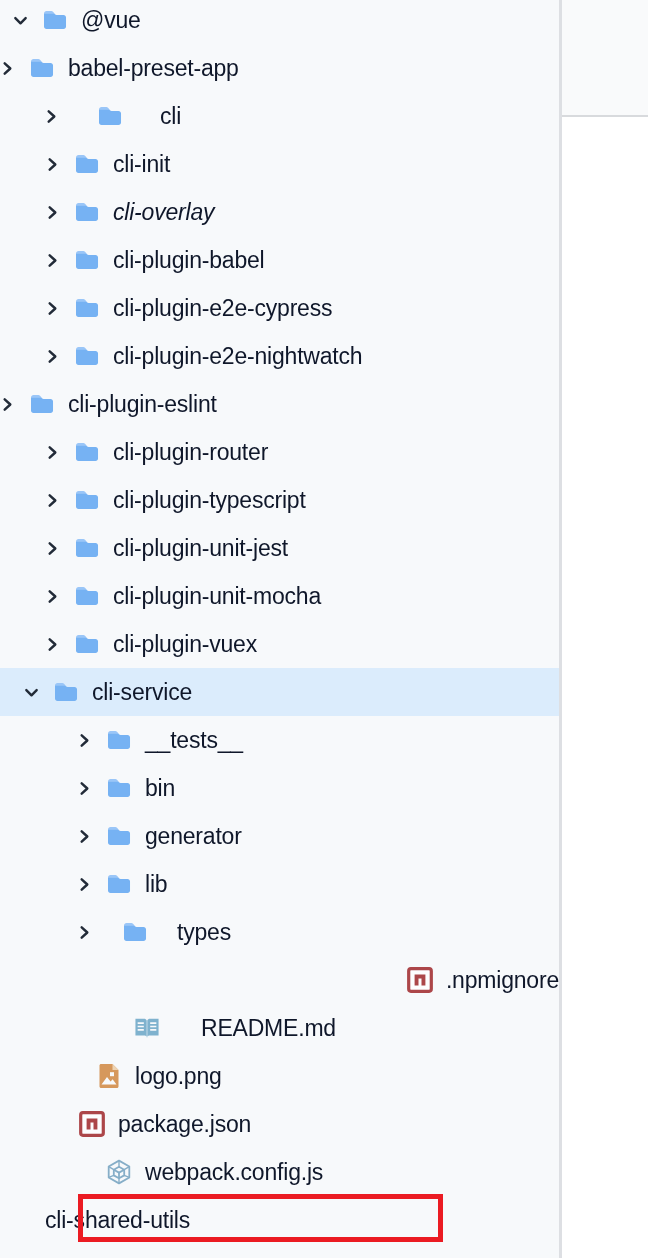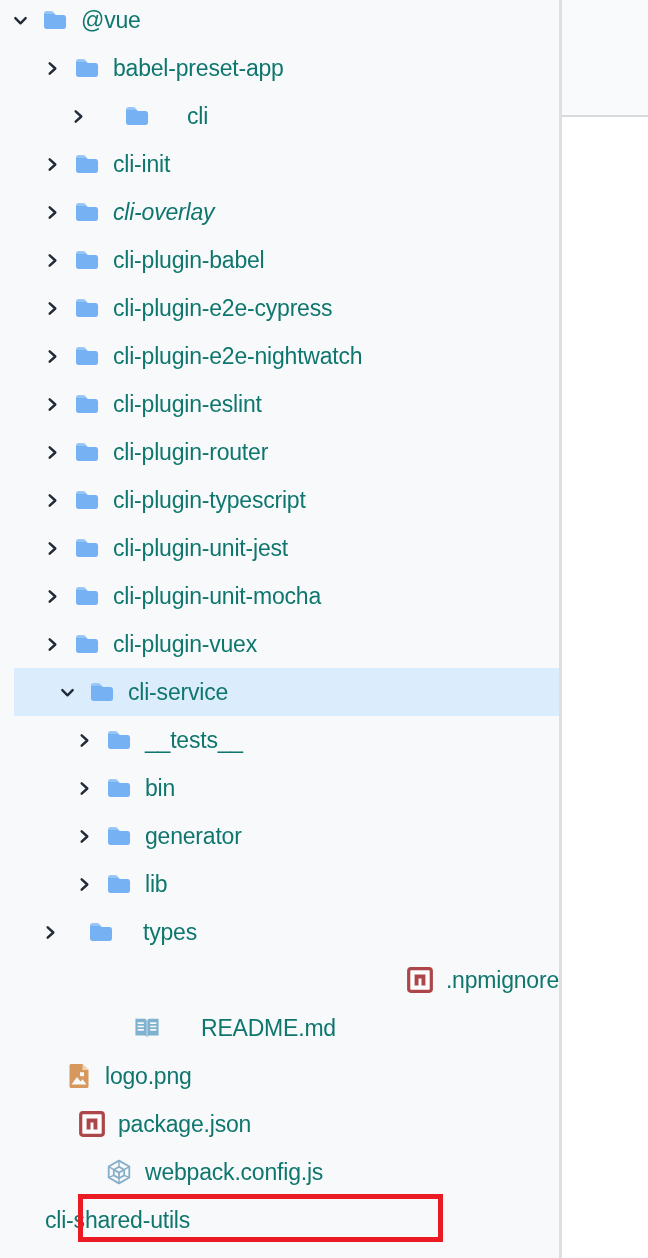--- a/index.html
+++ b/index.html
@@ -22,21 +22,21 @@
   }
   .row.selected{background:#DBECFC;}
   .chev{
     width:29px;flex:none;display:flex;align-items:center;
   }
   .ico{
     width:26px;flex:none;display:flex;align-items:center;justify-content:center;
     margin-right:13px;
   }
   .lbl{
-    font-size:23px;color:#0f766e;letter-spacing:-0.2px;
+    font-size:23px;color:#0f172a;letter-spacing:-0.2px;
   }
 
   
   .divider{
     position:absolute;left:559px;top:0;width:3px;height:1258px;
     background:#DDDFE3;cursor:col-resize;
   }
 
   
   .right-panel{
@@ -69,35 +69,35 @@
             </svg>
           </span>
           <span class="ico">
             <svg width="24" height="20" viewBox="0 0 24 20">
               <path d="M1 3.6C1 2.2 2.1 1.1 3.5 1.1h4.9c.6 0 1.2.25 1.6.7l1.8 1.9H1z" fill="#9AC6F8"></path>
               <path d="M1 3.4h10.1l.9.95c.42.45 1 .7 1.62.7h6.9c1.4 0 2.5 1.1 2.5 2.5v8.9c0 1.4-1.1 2.5-2.5 2.5H3.5C2.1 18.95 1 17.85 1 16.45z" fill="#76B2F3"></path>
             </svg>
           </span>
           <span class="lbl">@vue</span>
         </div>
-        <div class="row" style="padding-left: 45px;">
+        <div class="row" style="">
           <span class="chev">
             <svg width="15" height="15" viewBox="0 0 16 16" fill="none" stroke="#222B38" stroke-width="2.6" stroke-linecap="round" stroke-linejoin="round">
               <path d="M5 2.5 11 8 5 13.5"></path>
             </svg>
           </span>
           <span class="ico">
             <svg width="24" height="20" viewBox="0 0 24 20">
               <path d="M1 3.6C1 2.2 2.1 1.1 3.5 1.1h4.9c.6 0 1.2.25 1.6.7l1.8 1.9H1z" fill="#9AC6F8"></path>
               <path d="M1 3.4h10.1l.9.95c.42.45 1 .7 1.62.7h6.9c1.4 0 2.5 1.1 2.5 2.5v8.9c0 1.4-1.1 2.5-2.5 2.5H3.5C2.1 18.95 1 17.85 1 16.45z" fill="#76B2F3"></path>
             </svg>
           </span>
           <span class="lbl">babel-preset-app</span>
         </div>
-        <div class="row" style="padding-left: 71px; gap: 24px;">
+        <div class="row" style="padding-left: 44px; gap: 24px;">
           <span class="chev">
             <svg width="15" height="15" viewBox="0 0 16 16" fill="none" stroke="#222B38" stroke-width="2.6" stroke-linecap="round" stroke-linejoin="round">
               <path d="M5 2.5 11 8 5 13.5"></path>
             </svg>
           </span>
           <span class="ico">
             <svg width="24" height="20" viewBox="0 0 24 20">
               <path d="M1 3.6C1 2.2 2.1 1.1 3.5 1.1h4.9c.6 0 1.2.25 1.6.7l1.8 1.9H1z" fill="#9AC6F8"></path>
               <path d="M1 3.4h10.1l.9.95c.42.45 1 .7 1.62.7h6.9c1.4 0 2.5 1.1 2.5 2.5v8.9c0 1.4-1.1 2.5-2.5 2.5H3.5C2.1 18.95 1 17.85 1 16.45z" fill="#76B2F3"></path>
             </svg>
@@ -167,21 +167,21 @@
             </svg>
           </span>
           <span class="ico">
             <svg width="24" height="20" viewBox="0 0 24 20">
               <path d="M1 3.6C1 2.2 2.1 1.1 3.5 1.1h4.9c.6 0 1.2.25 1.6.7l1.8 1.9H1z" fill="#9AC6F8"></path>
               <path d="M1 3.4h10.1l.9.95c.42.45 1 .7 1.62.7h6.9c1.4 0 2.5 1.1 2.5 2.5v8.9c0 1.4-1.1 2.5-2.5 2.5H3.5C2.1 18.95 1 17.85 1 16.45z" fill="#76B2F3"></path>
             </svg>
           </span>
           <span class="lbl">cli-plugin-e2e-nightwatch</span>
         </div>
-        <div class="row" style="padding-left: 45px;">
+        <div class="row" style="">
           <span class="chev">
             <svg width="15" height="15" viewBox="0 0 16 16" fill="none" stroke="#222B38" stroke-width="2.6" stroke-linecap="round" stroke-linejoin="round">
               <path d="M5 2.5 11 8 5 13.5"></path>
             </svg>
           </span>
           <span class="ico">
             <svg width="24" height="20" viewBox="0 0 24 20">
               <path d="M1 3.6C1 2.2 2.1 1.1 3.5 1.1h4.9c.6 0 1.2.25 1.6.7l1.8 1.9H1z" fill="#9AC6F8"></path>
               <path d="M1 3.4h10.1l.9.95c.42.45 1 .7 1.62.7h6.9c1.4 0 2.5 1.1 2.5 2.5v8.9c0 1.4-1.1 2.5-2.5 2.5H3.5C2.1 18.95 1 17.85 1 16.45z" fill="#76B2F3"></path>
             </svg>
@@ -251,21 +251,21 @@
             </svg>
           </span>
           <span class="ico">
             <svg width="24" height="20" viewBox="0 0 24 20">
               <path d="M1 3.6C1 2.2 2.1 1.1 3.5 1.1h4.9c.6 0 1.2.25 1.6.7l1.8 1.9H1z" fill="#9AC6F8"></path>
               <path d="M1 3.4h10.1l.9.95c.42.45 1 .7 1.62.7h6.9c1.4 0 2.5 1.1 2.5 2.5v8.9c0 1.4-1.1 2.5-2.5 2.5H3.5C2.1 18.95 1 17.85 1 16.45z" fill="#76B2F3"></path>
             </svg>
           </span>
           <span class="lbl">cli-plugin-vuex</span>
         </div>
-        <div class="row selected" style="padding-left: 46px; margin-left: 14px;">
+        <div class="row selected" style="padding-left: 24px;">
           <span class="chev">
             <svg width="15" height="15" viewBox="0 0 16 16" fill="none" stroke="#222B38" stroke-width="2.6" stroke-linecap="round" stroke-linejoin="round">
               <path d="M2.5 5.5 8 11 13.5 5.5"></path>
             </svg>
           </span>
           <span class="ico">
             <svg width="24" height="20" viewBox="0 0 24 20">
               <path d="M1 3.6C1 2.2 2.1 1.1 3.5 1.1h4.9c.6 0 1.2.25 1.6.7l1.8 1.9H1z" fill="#9AC6F8"></path>
               <path d="M1 3.4h10.1l.9.95c.42.45 1 .7 1.62.7h6.9c1.4 0 2.5 1.1 2.5 2.5v8.9c0 1.4-1.1 2.5-2.5 2.5H3.5C2.1 18.95 1 17.85 1 16.45z" fill="#76B2F3"></path>
             </svg>
@@ -321,21 +321,21 @@
             </svg>
           </span>
           <span class="ico">
             <svg width="24" height="20" viewBox="0 0 24 20">
               <path d="M1 3.6C1 2.2 2.1 1.1 3.5 1.1h4.9c.6 0 1.2.25 1.6.7l1.8 1.9H1z" fill="#9AC6F8"></path>
               <path d="M1 3.4h10.1l.9.95c.42.45 1 .7 1.62.7h6.9c1.4 0 2.5 1.1 2.5 2.5v8.9c0 1.4-1.1 2.5-2.5 2.5H3.5C2.1 18.95 1 17.85 1 16.45z" fill="#76B2F3"></path>
             </svg>
           </span>
           <span class="lbl">lib</span>
         </div>
-        <div class="row" style="padding-left: 43px; gap: 16px;">
+        <div class="row" style="padding-left: 77px; gap: 16px;">
           <span class="chev">
             <svg width="15" height="15" viewBox="0 0 16 16" fill="none" stroke="#222B38" stroke-width="2.6" stroke-linecap="round" stroke-linejoin="round">
               <path d="M5 2.5 11 8 5 13.5"></path>
             </svg>
           </span>
           <span class="ico">
             <svg width="24" height="20" viewBox="0 0 24 20">
               <path d="M1 3.6C1 2.2 2.1 1.1 3.5 1.1h4.9c.6 0 1.2.25 1.6.7l1.8 1.9H1z" fill="#9AC6F8"></path>
               <path d="M1 3.4h10.1l.9.95c.42.45 1 .7 1.62.7h6.9c1.4 0 2.5 1.1 2.5 2.5v8.9c0 1.4-1.1 2.5-2.5 2.5H3.5C2.1 18.95 1 17.85 1 16.45z" fill="#76B2F3"></path>
             </svg>
@@ -361,21 +361,21 @@
                 <path d="M25.5 2.5h-9c-1.2 0-2.2.7-2.7 1.7V21c.6-.8 1.6-1.3 2.7-1.3h9z"></path>
                 <path d="M12.2 20.2l1.3 1.6 1.3-1.6 -1.3 2z"></path>
               </g>
               <g stroke="#F7F9FB" stroke-width="1.7">
                 <path d="M3.8 7h6.4M3.8 10.5h6.4M3.8 14h6.4M16.8 7h6.4M16.8 10.5h6.4M16.8 14h6.4"></path>
               </g>
             </svg>
           </span>
           <span class="lbl">README.md</span>
         </div>
-        <div class="row" style="padding-left: 37px;">
+        <div class="row" style="padding-left: 67px;">
           <span class="chev"></span>
           <span class="ico">
             <svg width="24" height="26" viewBox="0 0 24 26">
               <path d="M2.5 2.5c0-.8.7-1.5 1.5-1.5h11.5l6 6v16.5c0 .8-.7 1.5-1.5 1.5H4c-.8 0-1.5-.7-1.5-1.5z" fill="#D6985C"></path>
               <path d="M15.5 1l6 6h-6z" fill="#EDD3B3"></path>
               <rect x="13" y="9.2" width="4" height="4" fill="#F7F9FB"></rect>
               <path d="M4.5 21.5l5.5-7.5 3.6 4.6 2-2.4 3.9 5.3z" fill="#F7F9FB"></path>
             </svg>
           </span>
           <span class="lbl">logo.png</span>

